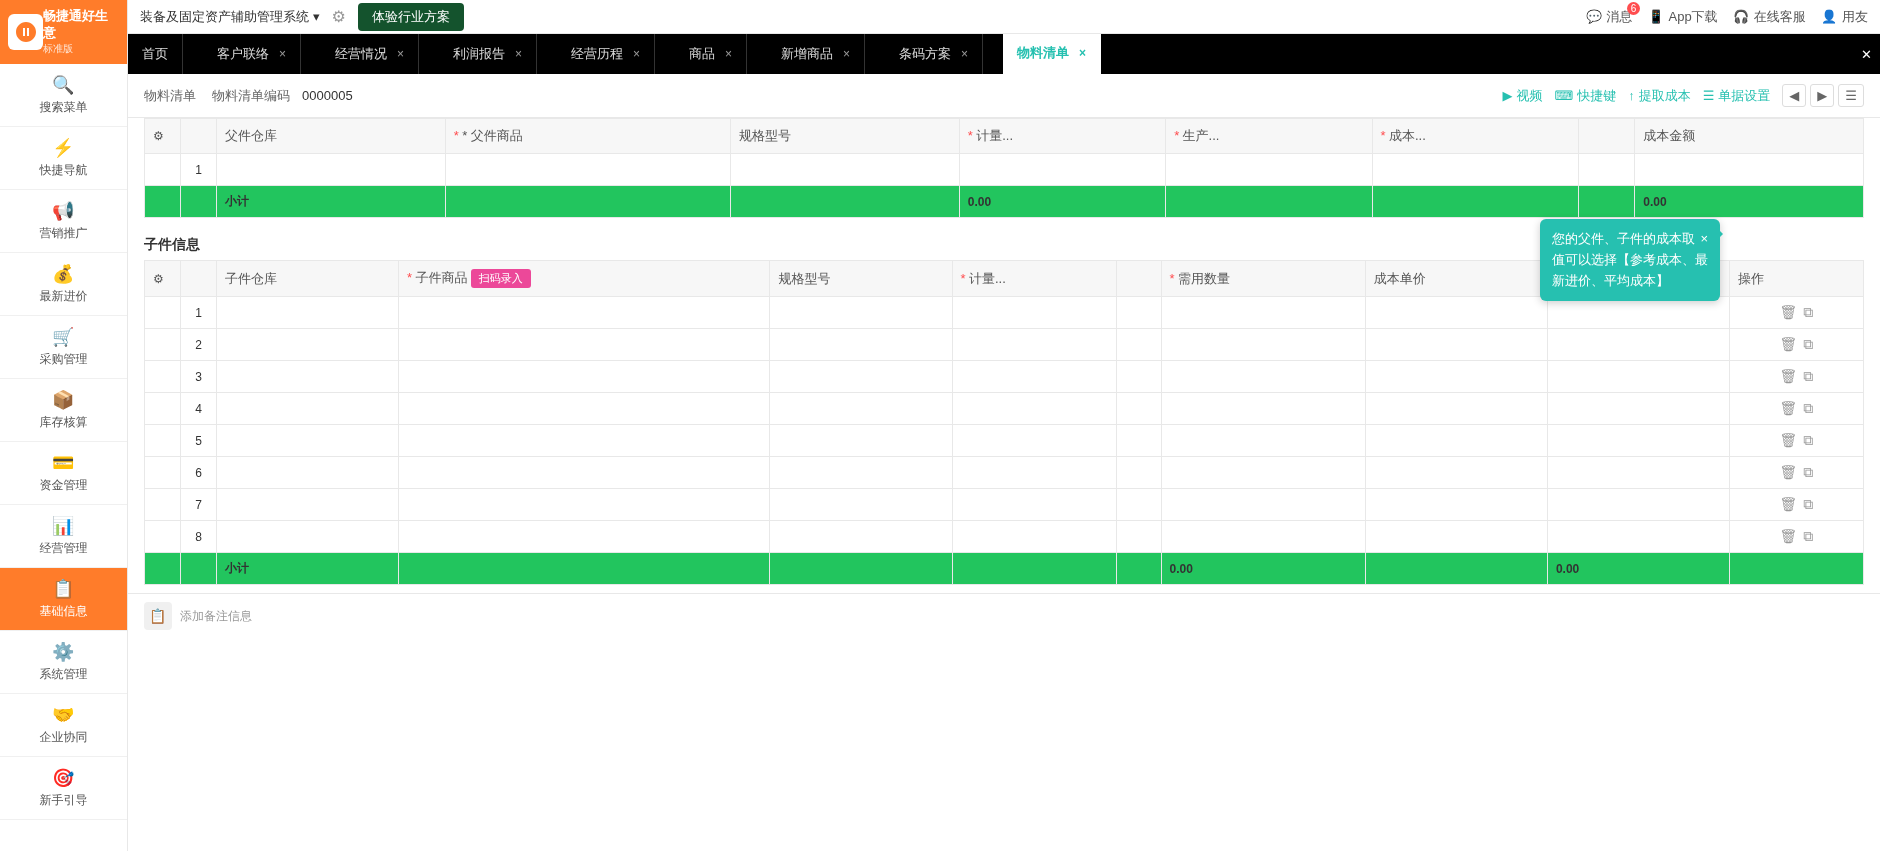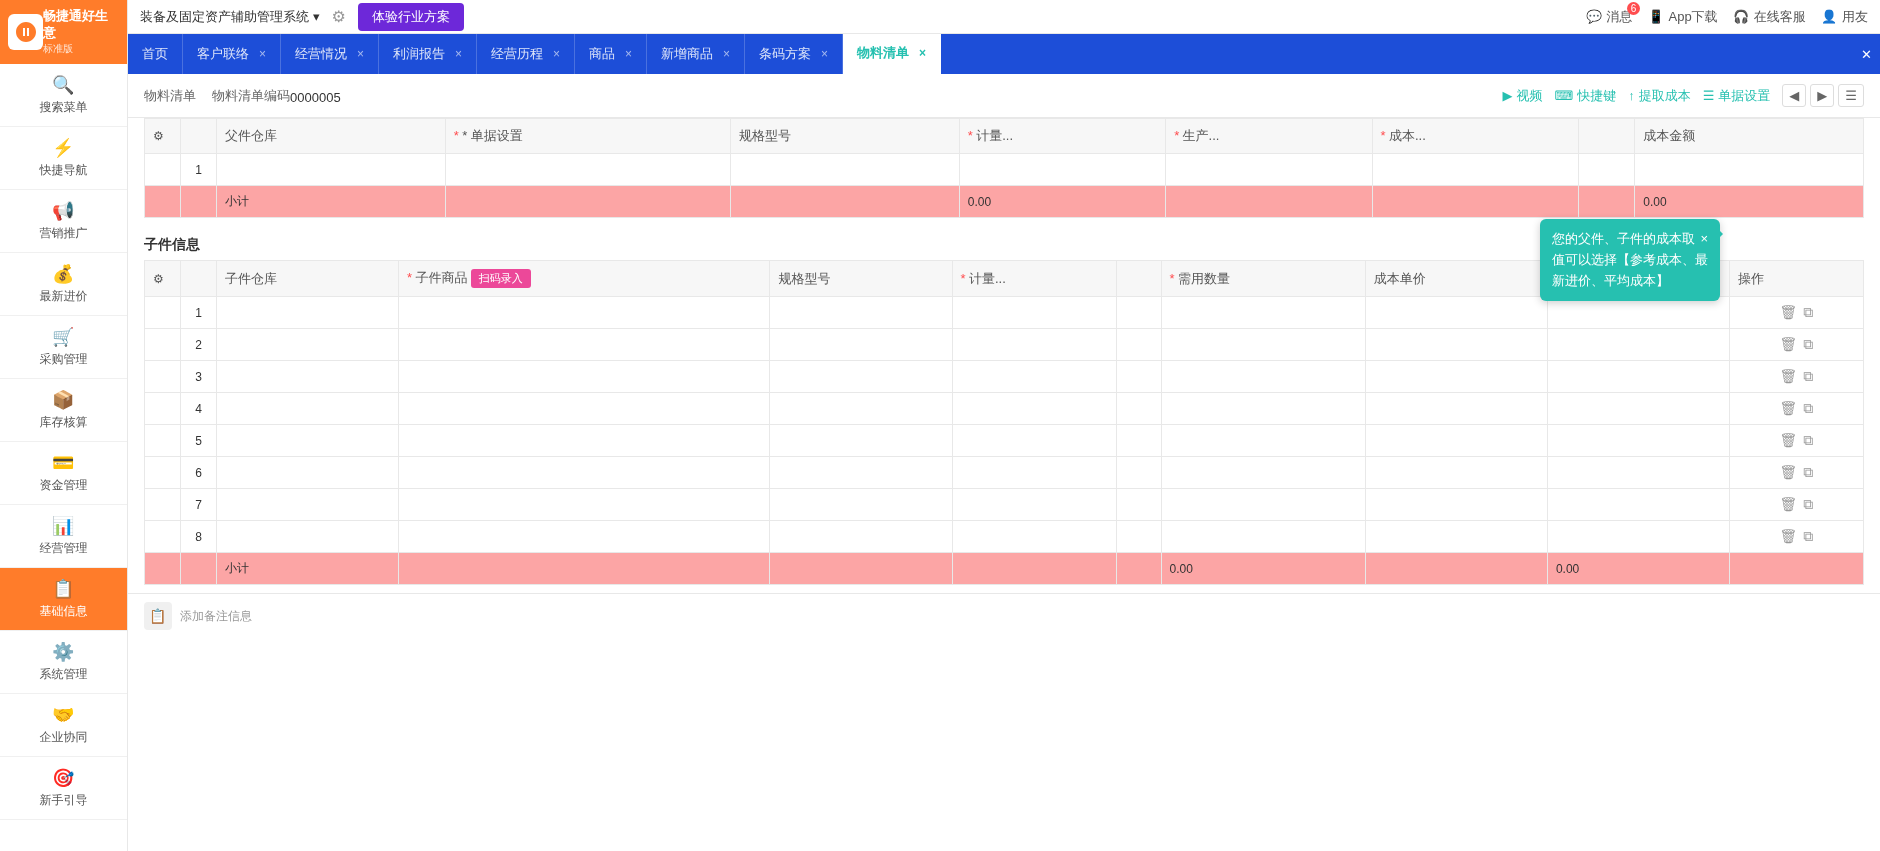--- a/index.html
+++ b/index.html
@@ -16,58 +16,58 @@
     .sidebar-item { display: flex; flex-direction: column; align-items: center; padding: 10px 4px; cursor: pointer; color: #555; border-bottom: 1px solid #f0f0f0; }
     .sidebar-item.active { background: #ff7c2a; color: #fff; }
     .sidebar-item-icon { font-size: 18px; margin-bottom: 3px; }
     .sidebar-item-label { font-size: 12px; text-align: center; }
 
     
     .main { flex: 1; display: flex; flex-direction: column; overflow: hidden; }
 
     
     .topbar { background: #fff; height: 34px; display: flex; align-items: center; padding: 0 12px; border-bottom: 1px solid #e8e8e8; gap: 8px; }
-    .topbar-btn { background: #6d28d9; color: #fff; border: none; border-radius: 4px; padding: 5px 14px; cursor: pointer; font-size: 13px; }
+    .topbar-btn { background: #14532d; color: #fff; border: none; border-radius: 4px; padding: 5px 14px; cursor: pointer; font-size: 13px; }
     .topbar-gear { color: #999; font-size: 16px; cursor: pointer; padding: 4px; }
     .topbar-dropdown { display: flex; align-items: center; gap: 4px; color: #333; cursor: pointer; }
     .topbar-right { display: flex; align-items: center; gap: 16px; color: #555; }
     .topbar-right-item { display: flex; align-items: center; gap: 4px; cursor: pointer; position: relative; }
     .badge { background: #ff4d4f; color: #fff; border-radius: 8px; font-size: 10px; padding: 1px 4px; position: absolute; top: -6px; right: -8px; }
 
     
-    .tab-nav { background: #1d4ed8; display: flex; align-items: center; height: 40px; overflow: hidden; }
+    .tab-nav { background: #000000; display: flex; align-items: center; height: 40px; overflow: hidden; gap: 20px; }
     .tab-item { padding: 0 14px; height: 40px; display: flex; align-items: center; gap: 6px; color: rgba(255,255,255,0.85); cursor: pointer; white-space: nowrap; border-right: 1px solid rgba(255,255,255,0.2); font-size: 13px; }
     .tab-item.active { background: #fff; color: #26c0b0; font-weight: bold; border-bottom: 2px solid #fff; }
     .tab-close { font-size: 12px; color: rgba(255,255,255,0.6); margin-left: 4px; }
     .tab-item.active .tab-close { color: #26c0b0; }
     .tab-nav-end { margin-left: auto; padding-right: 8px; color: #fff; cursor: pointer; }
 
     
     .content { flex: 1; overflow-y: auto; background: #fff; }
 
     
     .page-header { display: flex; align-items: center; padding: 10px 16px; border-bottom: 1px solid #e8e8e8; gap: 16px; }
     .breadcrumb { font-size: 13px; color: #666; }
-    .form-code { display: flex; align-items: flex-end; gap: 0; }
+    .form-code { display: flex; align-items: center; gap: 12px; }
     .form-code-label { color: #666; }
     .form-code-value { color: #333; font-weight: 500; }
     .page-actions { margin-left: auto; display: flex; align-items: center; gap: 12px; color: #26c0b0; font-size: 13px; }
     .page-action-item { display: flex; align-items: center; gap: 4px; cursor: pointer; }
     .page-nav-btns { display: flex; align-items: center; gap: 4px; }
     .page-nav-btn { background: none; border: 1px solid #ddd; border-radius: 3px; padding: 3px 6px; cursor: pointer; color: #666; }
 
     
     .section { padding: 0 16px 8px; }
     .section-title { font-size: 14px; font-weight: 600; color: #333; padding: 10px 0 6px; }
 
     
     .data-table { width: 100%; border-collapse: collapse; border: 1px solid #e8e8e8; }
     .data-table th { background: #f7f7f7; color: #555; font-weight: 500; padding: 8px 8px; border: 1px solid #e8e8e8; text-align: left; white-space: nowrap; font-size: 12px; }
     .data-table td { padding: 6px 8px; border: 1px solid #e8e8e8; color: #333; font-size: 12px; height: 32px; }
-    .data-table tr.subtotal td { background: #fca5a5; font-weight: 400; }
+    .data-table tr.subtotal td { background: #22c55e; font-weight: 700; }
     .data-table tr.subtotal td.sum { color: #333; }
     .col-num { width: 36px; text-align: center; color: #999; }
     .col-gear { width: 36px; }
     .req-mark { color: #ff4d4f; }
     .scan-btn { background: #ec4899; color: #fff; border: none; border-radius: 3px; padding: 2px 8px; font-size: 11px; cursor: pointer; }
     .action-icons { display: flex; gap: 6px; justify-content: center; }
     .action-icon { color: #999; cursor: pointer; font-size: 14px; }
 
     
     .tooltip-box { position: absolute; right: 160px; top: 145px; background: #26c0b0; color: #fff; border-radius: 6px; padding: 10px 12px; font-size: 12px; max-width: 180px; line-height: 1.6; z-index: 100; box-shadow: 0 2px 8px rgba(0,0,0,0.2); }
@@ -256,21 +256,21 @@
         </div>
       </div>
 
       <div class="section">
         <table class="data-table">
           <thead>
             <tr>
               <th class="col-gear">⚙</th>
               <th class="col-num"></th>
               <th><span>父件仓库</span></th>
-              <th><span class="req-mark">*</span> <span style="display:inline">* 单据设置</span></th>
+              <th><span class="req-mark">*</span> <span style="display:inline">* 父件商品</span></th>
               <th><span>规格型号</span></th>
               <th><span class="req-mark">*</span> <span>计量...</span></th>
               <th><span class="req-mark">*</span> <span>生产...</span></th>
               <th><span class="req-mark">*</span> <span>成本...</span></th>
               <th></th>
               <th><span>成本金额</span></th>
             </tr>
           </thead>
           <tbody>
             <tr>

